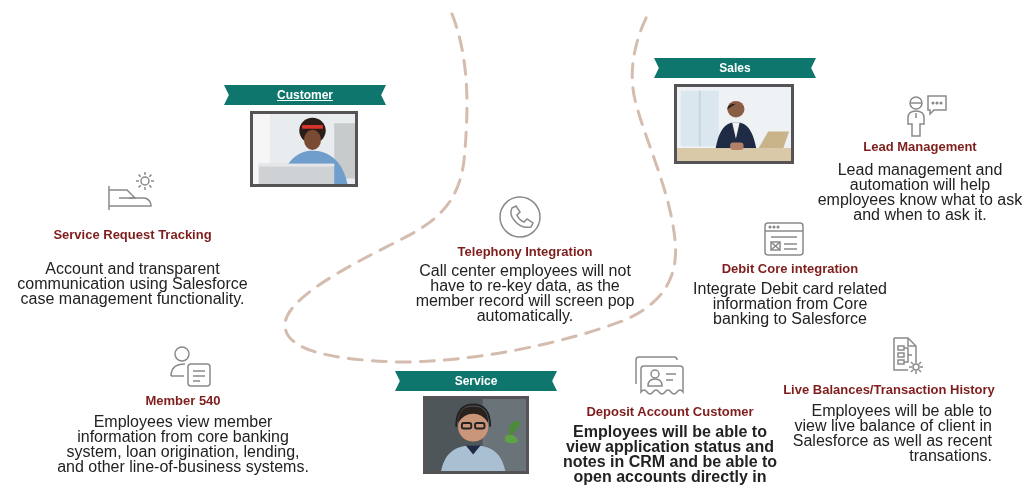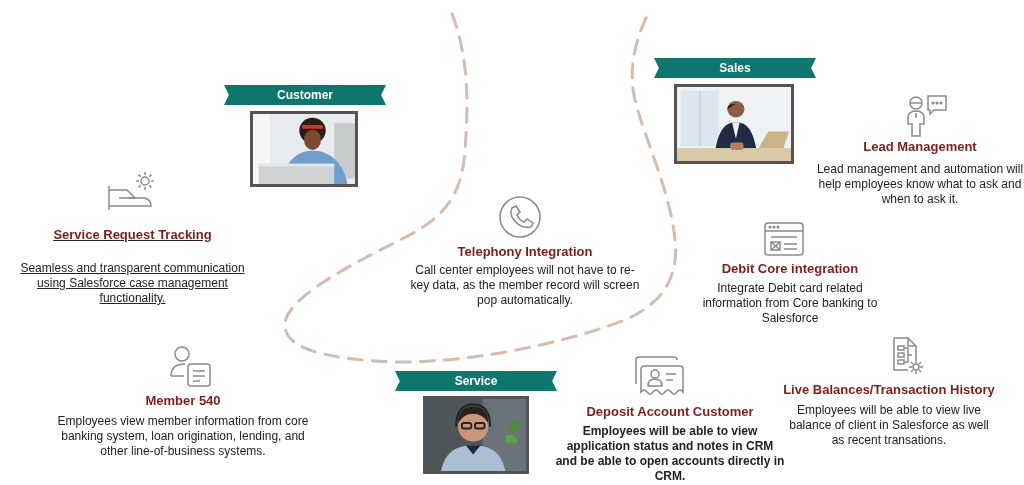--- a/index.html
+++ b/index.html
@@ -18,33 +18,33 @@
   .photo {
     position:absolute; border:3px solid #555356; box-sizing:border-box; overflow:hidden;
     background:#ddd;
   }
   .photo svg { display:block; width:100%; height:100%; }
   .feature { position:absolute; text-align:center; }
   .feature .title {
     color:#7f1d1d; font-weight:bold; font-size:13px; line-height:16px; white-space:nowrap;
   }
   .feature .desc {
-    font-size:12px; line-height:15px; color:#222;
+    font-size:16px; line-height:15px; color:#222;
   }
   .icon { position:absolute; }
   .icon svg { display:block; }
 </style>
 </head>
 <body>
 
 <svg class="path-layer" viewBox="0 0 1024 485">
   <path d="M452 14 C 470 60, 468 110, 465 150 C 462 200, 440 220, 400 240 C 340 270, 285 300, 285 325 C 285 350, 330 360, 400 362 C 470 362, 560 345, 625 320 C 670 300, 678 270, 675 240 C 670 190, 645 140, 635 100 C 628 70, 635 40, 648 14" fill="none" stroke="#d4bcae" stroke-width="3" stroke-dasharray="14 10" stroke-linecap="round"></path>
 </svg>
 
-<div class="ribbon" style="left:224px;top:85px;width:162px;">
+<div class="ribbon" style="left:224px;top:85px;width:162px;text-decoration:underline;">
   <span>Customer</span>
 </div>
 <div class="photo" style="left:250px;top:111px;width:108px;height:76px;">
   <svg viewBox="0 0 108 76" preserveAspectRatio="none">
     <rect width="108" height="76" fill="#e9ecef"></rect>
     <rect x="0" y="0" width="18" height="76" fill="#f6f6f6"></rect>
     <rect x="86" y="10" width="22" height="60" fill="#c8cbcc"></rect>
     <circle cx="63" cy="18" r="14" fill="#2a1d18"></circle>
     <ellipse cx="63" cy="28" rx="9" ry="11" fill="#7b4a33"></ellipse>
     <rect x="52" y="12" width="22" height="4" fill="#d8352a"></rect>
@@ -93,23 +93,23 @@
 
 <div class="icon" style="left:105px;top:168px;">
   <svg width="52" height="44" viewBox="0 0 52 44" fill="none" stroke="#8a8a8a" stroke-width="1.5">
     <line x1="4" y1="18" x2="4" y2="42"></line>
     <path d="M4 22 H22 L30 30 H14"></path>
     <path d="M4 38 H46 Q46 32 40 30 H24"></path>
     <circle cx="40" cy="13" r="4"></circle>
     <path d="M40 4 v3 M40 19 v3 M31 13 h3 M46 13 h3 M33.6 6.6 l2.1 2.1 M44.3 17.3 l2.1 2.1 M33.6 19.4 l2.1 -2.1 M44.3 8.7 l2.1 -2.1"></path>
   </svg>
 </div>
-<div class="feature" style="left:0px;top:227px;width:265px;text-decoration:underline;">
+<div class="feature" style="left:0px;top:227px;width:265px;">
   <div class="title">Service Request Tracking</div>
-  <div class="desc" style="margin-top:18px;padding:0 8px;">Seamless and transparent communication using Salesforce case management functionality.</div>
+  <div class="desc" style="margin-top:18px;padding:0 8px;">Account and transparent communication using Salesforce case management functionality.</div>
 </div>
 
 <div class="icon" style="left:168px;top:344px;">
   <svg width="46" height="44" viewBox="0 0 46 44" fill="none" stroke="#8a8a8a" stroke-width="1.5">
     <circle cx="14" cy="10" r="7"></circle>
     <path d="M3 32 q0 -12 14 -12"></path>
     <line x1="3" y1="32" x2="16" y2="32"></line>
     <rect x="20" y="20" width="22" height="22" rx="3"></rect>
     <line x1="25" y1="27" x2="37" y2="27"></line>
     <line x1="25" y1="32" x2="37" y2="32"></line>
@@ -192,14 +192,14 @@
     <rect x="8" y="10" width="6" height="4"></rect>
     <rect x="8" y="17" width="6" height="4"></rect>
     <rect x="8" y="24" width="6" height="4"></rect>
     <path d="M14 12 H18 V26 H14 M18 19 H22"></path>
     <circle cx="26" cy="31" r="3"></circle>
     <path d="M26 24 v3 M26 35 v3 M19 31 h3 M30 31 h3 M21 26 l2 2 M29 34 l2 2 M21 36 l2 -2 M29 28 l2 -2"></path>
   </svg>
 </div>
 <div class="feature" style="left:772px;top:382px;width:234px;">
   <div class="title">Live Balances/Transaction History</div>
-  <div class="desc" style="margin-top:5px;padding:0 14px;">Employees will be able to view  live balance of client in Salesforce as well as recent transations.</div>
+  <div class="desc" style="margin-top:5px;padding:0 14px;text-align:right;">Employees will be able to view  live balance of client in Salesforce as well as recent transations.</div>
 </div>
 
 </body></html>

